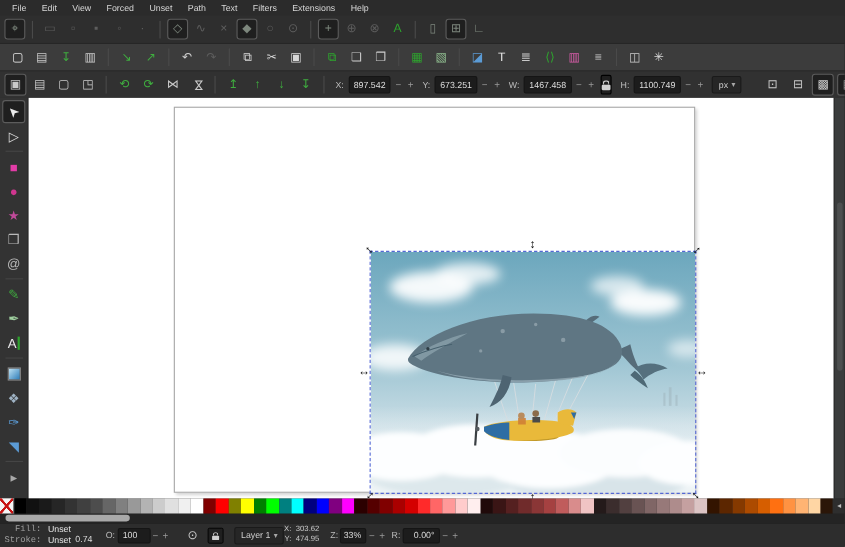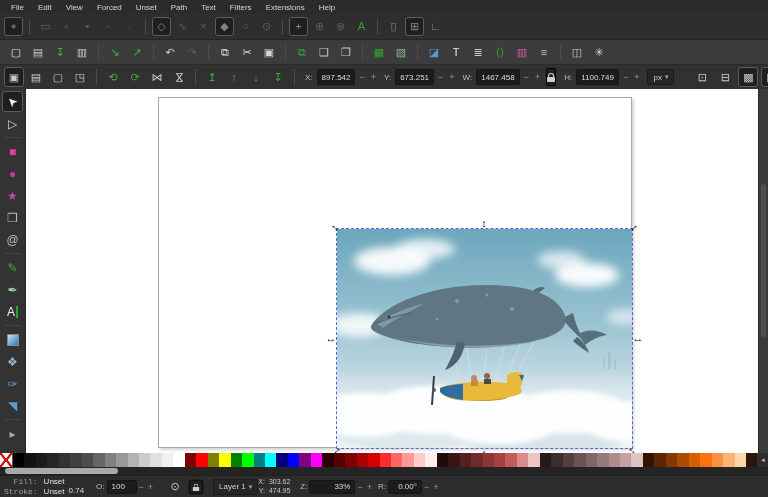--- a/index.html
+++ b/index.html
@@ -591,21 +591,21 @@
       <span>Layer 1</span>
       <span class="caret">▾</span>
     </span>
     <div id="coords">
       <span>X:</span>
       <span>303.62</span>
       <span>Y:</span>
       <span>474.95</span>
     </div>
     <span class="fldlbl">Z:</span>
-    <span class="fld" style="width:46px;justify-content:flex-end;">33%</span>
+    <span class="fld" style="width:24px;justify-content:flex-end;">33%</span>
     <span class="spin">−</span>
     <span class="spin">+</span>
     <span class="fldlbl">R:</span>
     <span class="fld" style="width:34px;justify-content:flex-end;">0.00°</span>
     <span class="spin">−</span>
     <span class="spin">+</span>
   </div>
 
 </div>
 

